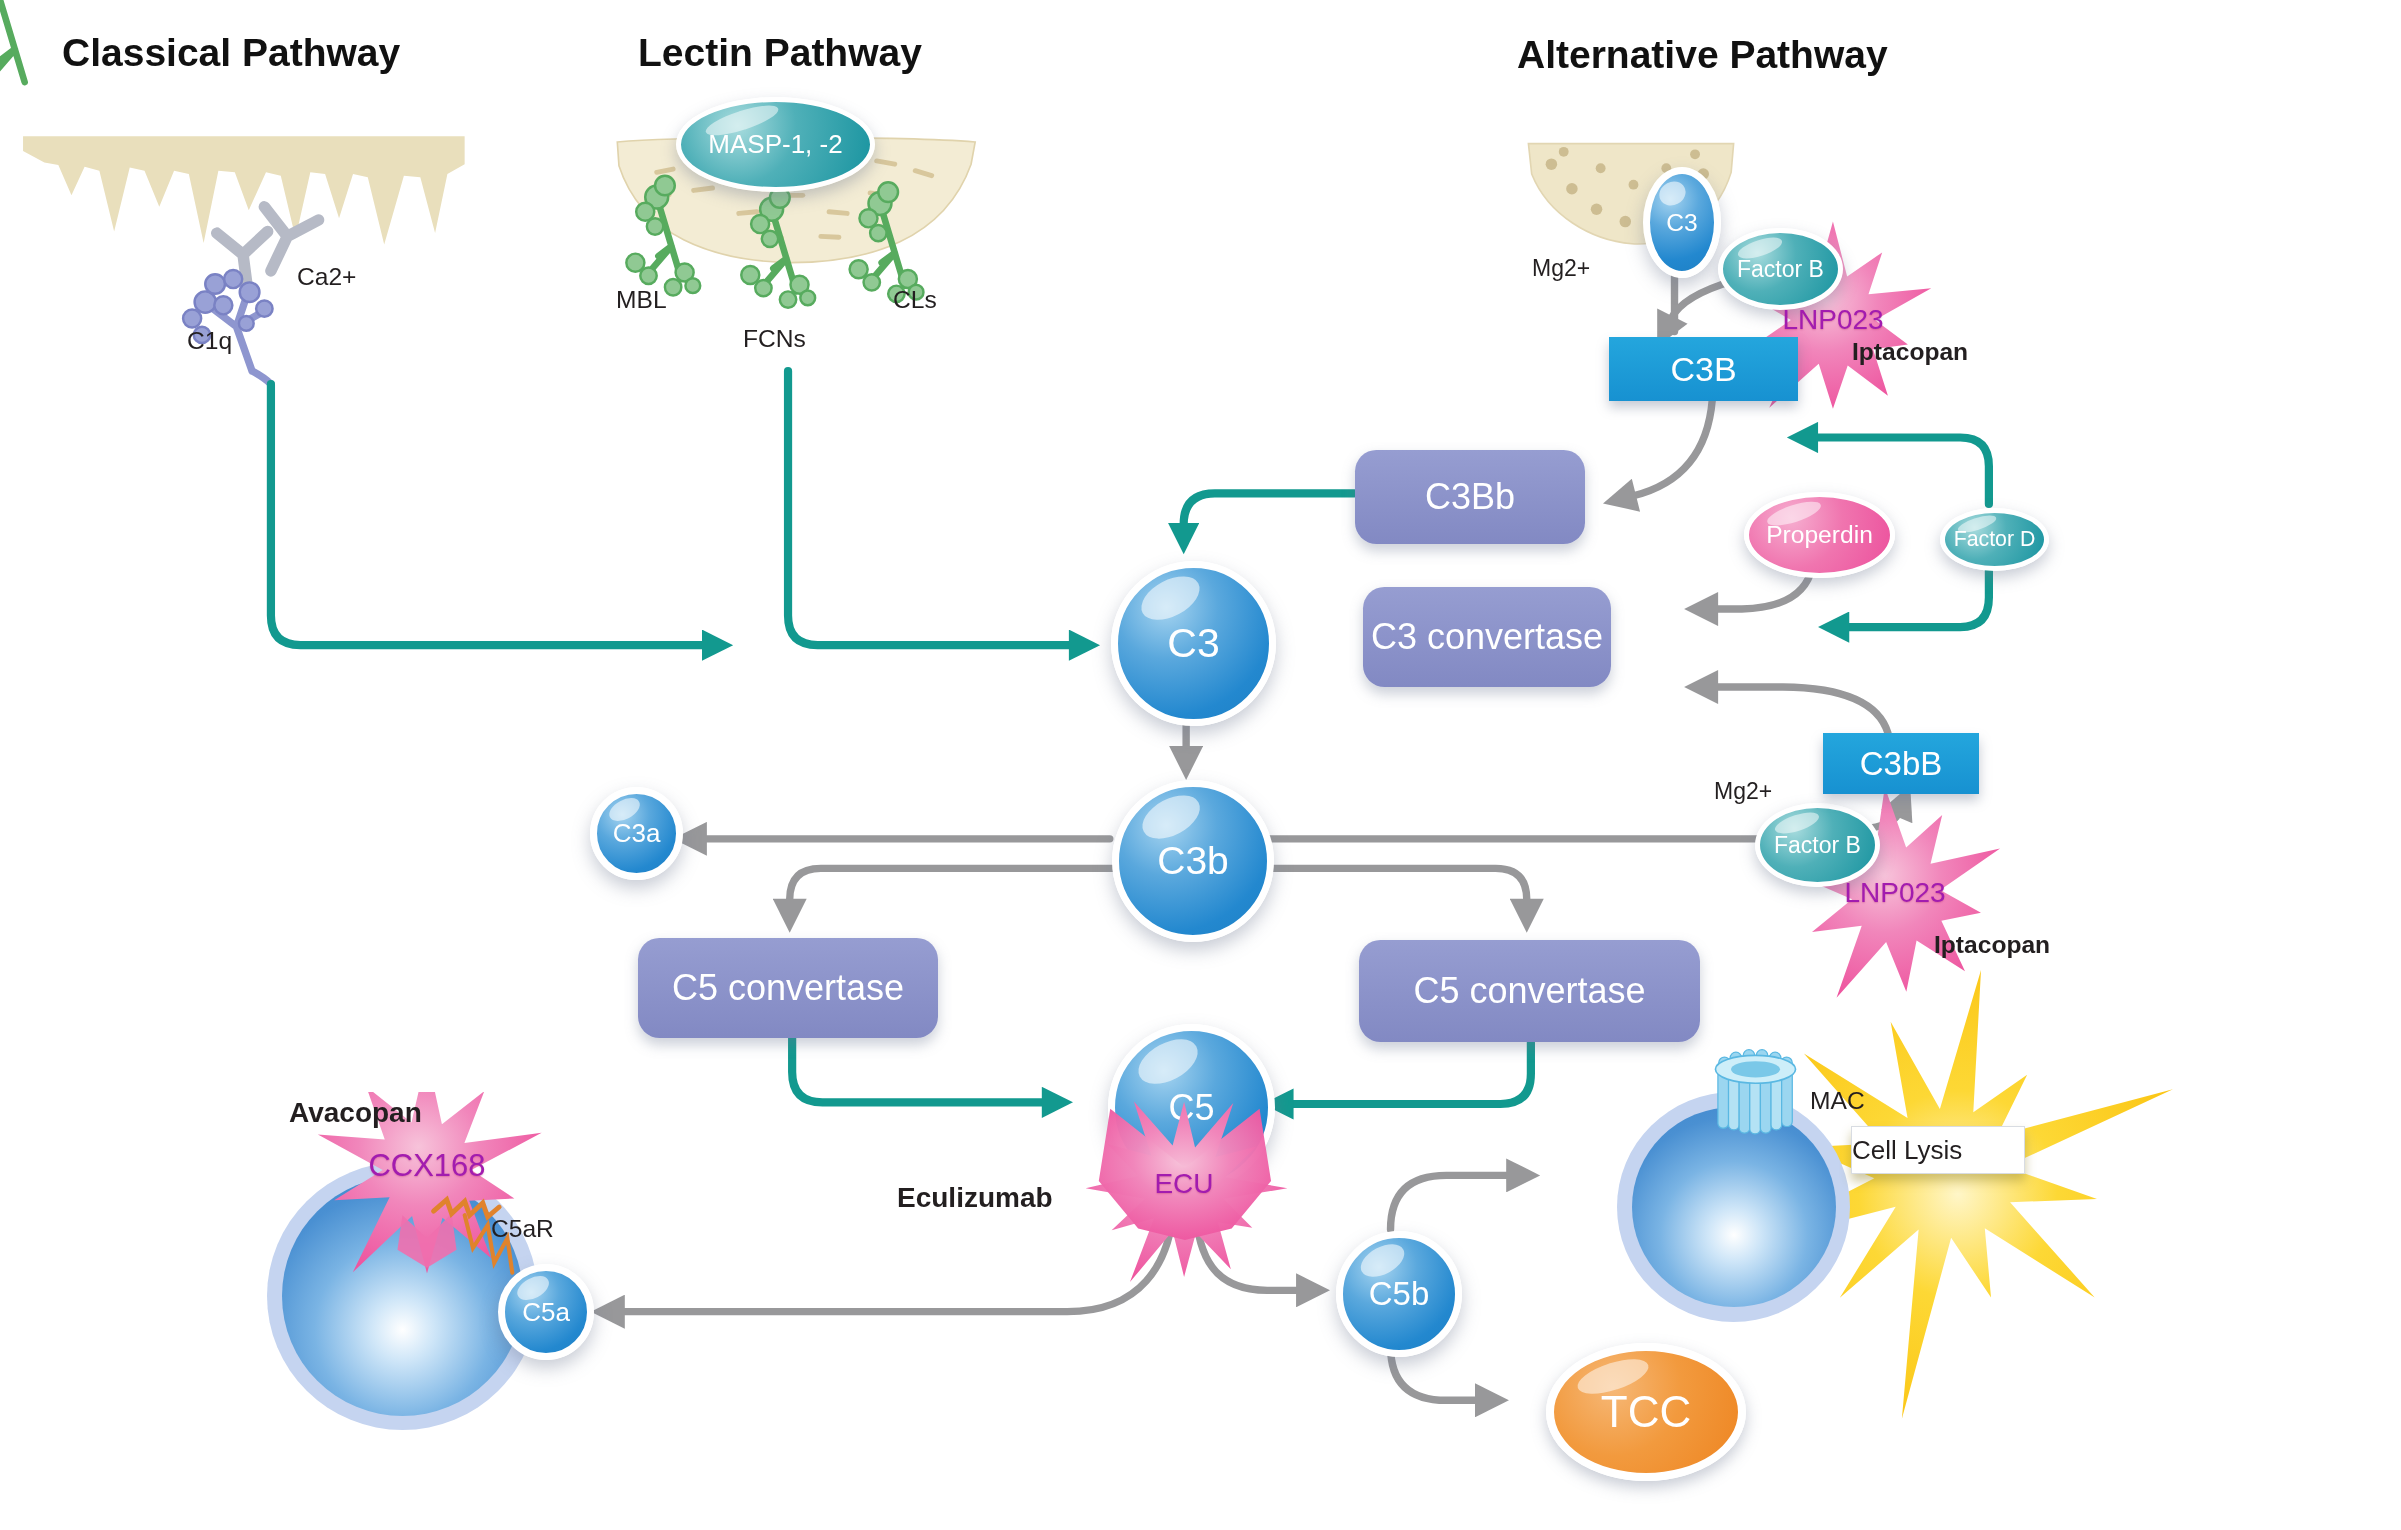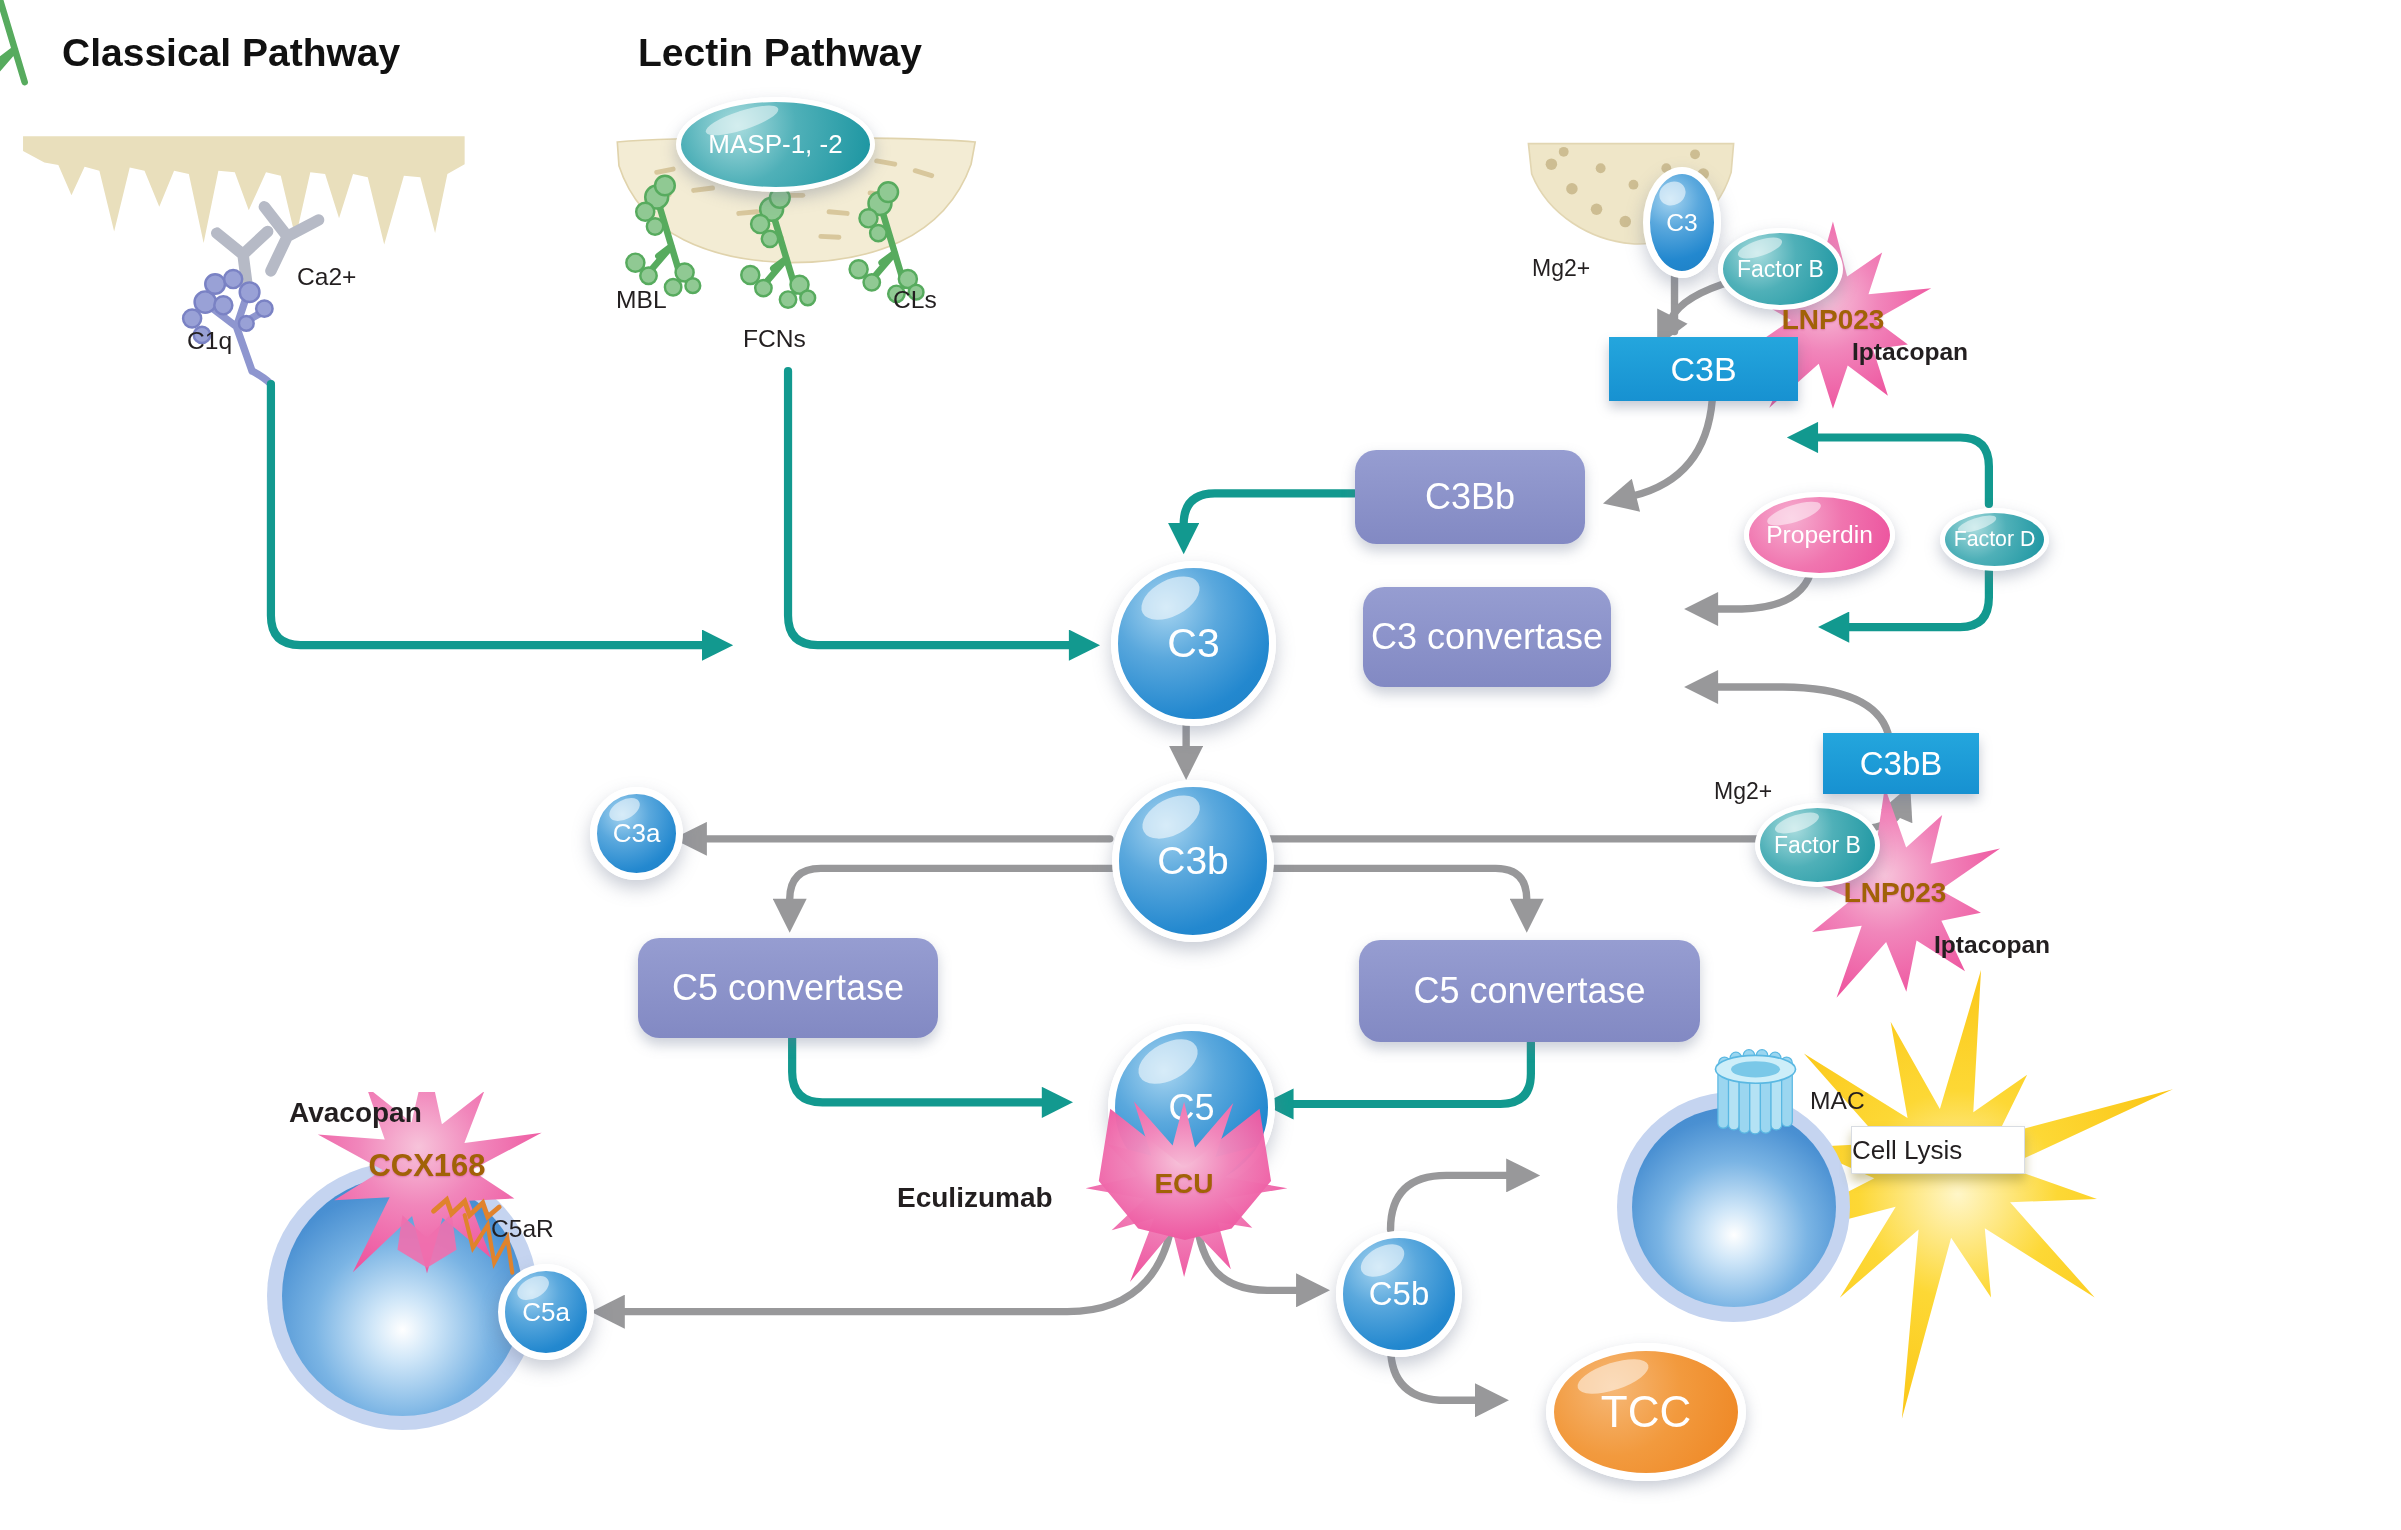--- a/index.html
+++ b/index.html
@@ -3,21 +3,21 @@
 <meta charset="utf-8">
 <style>
   html,body{margin:0;padding:0;background:#fff;}
   #stage{position:relative;width:2401px;height:1530px;background:#fff;overflow:hidden;
          font-family:"Liberation Sans","DejaVu Sans",sans-serif;}
   #bg{position:absolute;left:0;top:0;z-index:1;}
   .ovl{position:absolute;z-index:6;}
   .title{position:absolute;z-index:10;font-size:39px;font-weight:bold;color:#111;white-space:nowrap;}
   .lab{position:absolute;z-index:10;font-size:24.6px;color:#231f20;white-space:nowrap;}
   .lab.bold{font-weight:bold;font-size:28px;}
-  .startxt{position:absolute;z-index:9;color:#a16207;font-weight:bold;font-size:28px;white-space:nowrap;
+  .startxt{position:absolute;z-index:9;color:#a21caf;font-weight:normal;font-size:28px;white-space:nowrap;
            transform:translate(-50%,-50%);text-shadow:0 0.8px 1.6px rgba(180,40,110,.35);text-align:right;}
   .node{position:absolute;z-index:5;border-radius:50%;display:flex;align-items:center;justify-content:center;
         color:#fff;border:7.4px solid #fff;box-shadow:0 8.2px 18px rgba(110,120,145,.38);
         background:radial-gradient(circle at 32% 26%, #a6d4f0 0%, #5aa8dd 34%, #2388cf 72%, #1d7fc4 100%);}
   .node::before{content:'';position:absolute;left:14%;top:8%;width:42%;height:24%;border-radius:50%;
         background:rgba(255,255,255,.55);transform:rotate(-28deg);}
   .node span{position:relative;z-index:2;}
   .oval{position:absolute;z-index:5;border-radius:50%;display:flex;align-items:center;justify-content:center;
         color:#fff;border:5.7px solid #fff;box-shadow:0 6.6px 14.8px rgba(110,120,145,.38);
         background:radial-gradient(circle at 30% 28%, #a8dcde 0%, #4fb0b8 40%, #17939f 100%);}
@@ -196,20 +196,21 @@
       <path d="M1865,1270 L1865,1308 Q1865,1345 1828,1345 L1573,1345" marker-end="url(#mt)"></path>
     </g>
 
     <polygon fill="url(#goldg)" points="2413.4,1181.8 2404.0,1355.2 2469.6,1309.3 2433.1,1383.8 2647.2,1327.1 2443.5,1421.6 2554.7,1460.6 2448.8,1464.7 2551.9,1580.7 2418.0,1496.5 2425.6,1580.7 2377.0,1508.1 2317.0,1728.4 2337.4,1497.9 2241.4,1581.2 2309.5,1470.3 2123.3,1517.8 2283.4,1435.6 2197.7,1397.6 2294.2,1392.7 2197.6,1283.4 2323.9,1362.2 2303.3,1244.8 2363.3,1351.2"></polygon>
     <polygon fill="url(#pinkg)" points="2233.0,270.0 2250.3,336.9 2293.0,307.5 2276.3,358.5 2352.8,351.1 2284.3,390.0 2324.3,419.7 2281.9,425.5 2300.0,482.2 2251.0,445.3 2233.0,498.0 2215.7,443.1 2155.4,496.8 2189.7,421.5 2136.0,421.5 2181.7,390.0 2118.9,352.9 2184.1,354.5 2169.5,302.6 2215.0,334.7"></polygon>
     <polygon fill="url(#pinkg)" points="2296.2,958.7 2322.2,1032.5 2366.1,992.8 2351.9,1052.3 2436.6,1033.6 2363.7,1084.4 2413.3,1112.0 2365.1,1121.8 2393.9,1183.2 2334.9,1145.9 2322.4,1208.1 2297.8,1147.5 2237.4,1215.7 2268.1,1127.7 2207.5,1135.6 2256.3,1095.6 2180.9,1062.6 2254.9,1058.2 2230.5,1001.7 2285.1,1034.1"></polygon>
   </svg>
 
   <div class="title" style="left:62px;top:31px;">Classical Pathway</div>
   <div class="title" style="left:638px;top:31px;">Lectin Pathway</div>
+  <div class="title" style="left:1517px;top:33px;">Alternative Pathway</div>
 
   <div class="oval" style="left:676px;top:97px;width:189px;height:85px;font-size:26px;">
       <span>MASP-1, -2</span>
     </div>
   <div class="node" style="left:1643px;top:167px;width:64px;height:97px;font-size:24.6px;">
       <span>C3</span>
     </div>
   <div class="oval" style="left:1718px;top:228px;width:115px;height:72px;font-size:23px;">
       <span>Factor B</span>
     </div>

